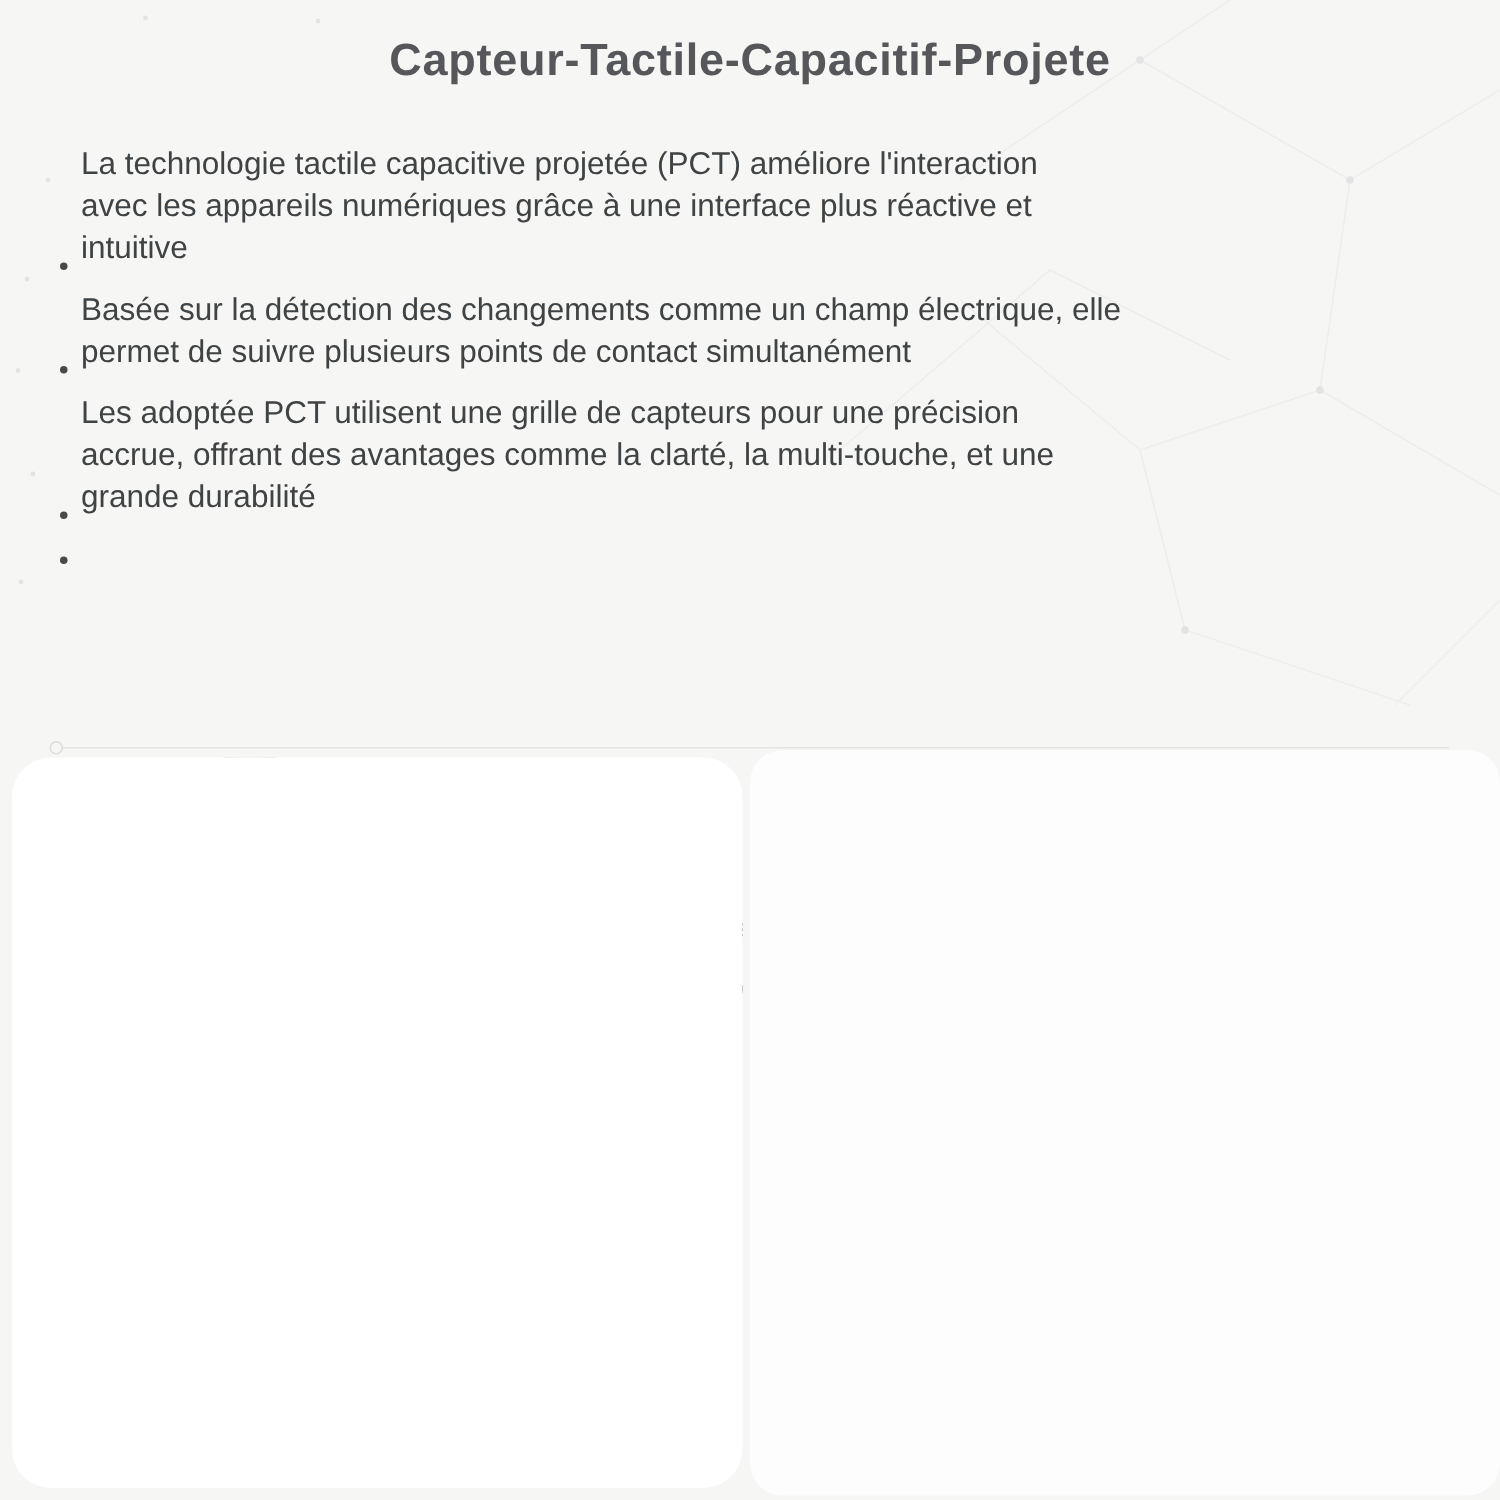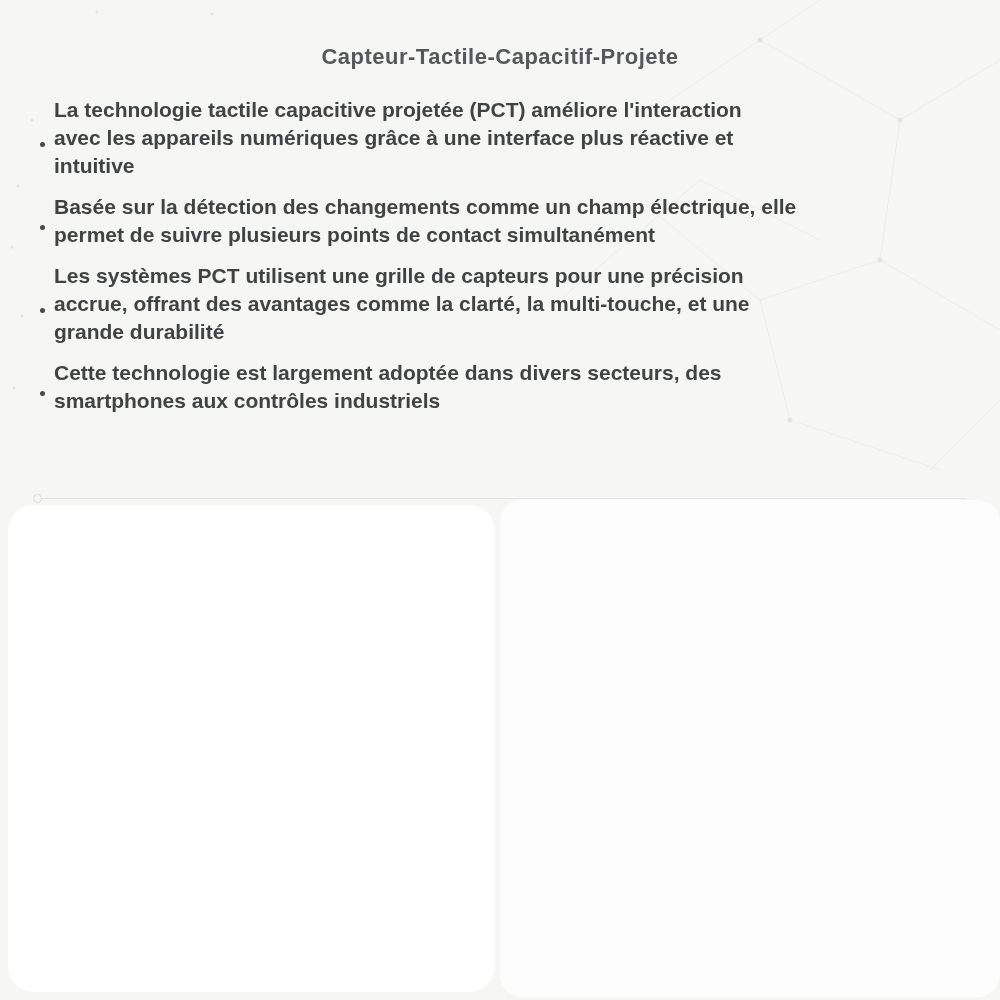--- a/index.html
+++ b/index.html
@@ -4,30 +4,29 @@
 <style>
   html,body{margin:0;padding:0;}
   body{
     width:1000px;height:1000px;position:relative;overflow:hidden;
     background:#f6f6f5;
     font-family:"Liberation Sans", sans-serif;
   }
   .bg-texture{position:absolute;inset:0;z-index:0;pointer-events:none;}
   .page-title{
     position:absolute;top:24px;left:0;width:1000px;text-align:center;
-    font-size:22px;font-weight:700;color:#55575a;letter-spacing:.5px;z-index:2;margin-top:20px;
+    font-size:30px;font-weight:700;color:#55575a;letter-spacing:.5px;z-index:2;
   }
   .bullets{
     position:absolute;top:96px;left:40px;width:910px;margin:0;padding:0;
     list-style:none;z-index:2;
   }
   .bullets li{
-    display:flex;align-items:center;
+    display:flex;align-items:flex-end;
     margin:0 0 13px 0;
-    font-weight:bold;
   }
   .bullet-dot{
     width:5px;height:5px;border-radius:50%;background:#474a49;
     margin:12px 9px 0 0;flex:none;
   }
   .bullet-text{
     font-size:21px;line-height:28px;color:#404343;white-space:pre-line;
   }
   .divider{
     position:absolute;left:42px;top:498px;width:924px;height:0;
@@ -87,28 +86,26 @@
 avec les appareils numériques grâce à une interface plus réactive et
 intuitive</span>
   </li>
   <li>
     <span class="bullet-dot"></span>
     <span class="bullet-text">Basée sur la détection des changements comme un champ électrique, elle
 permet de suivre plusieurs points de contact simultanément</span>
   </li>
   <li>
     <span class="bullet-dot"></span>
-    <span class="bullet-text">Les systèmes PCT utilisent une grille de capteurs pour une précision
+    <span class="bullet-text">Les adoptée PCT utilisent une grille de capteurs pour une précision
 accrue, offrant des avantages comme la clarté, la multi-touche, et une
 grande durabilité</span>
   </li>
   <li>
     <span class="bullet-dot"></span>
-    <span class="bullet-text">Cette technologie est largement adoptée dans divers secteurs, des
-smartphones aux contrôles industriels</span>
   </li>
 </ul>
 
 <div class="divider"></div>
 <div class="divider-dot"></div>
 
 <div class="card-left"></div>
 <div class="card-right"></div>
 
 <svg class="fig-svg" style="left:8px;top:505px;" width="487" height="487" viewBox="0 0 487 487">

